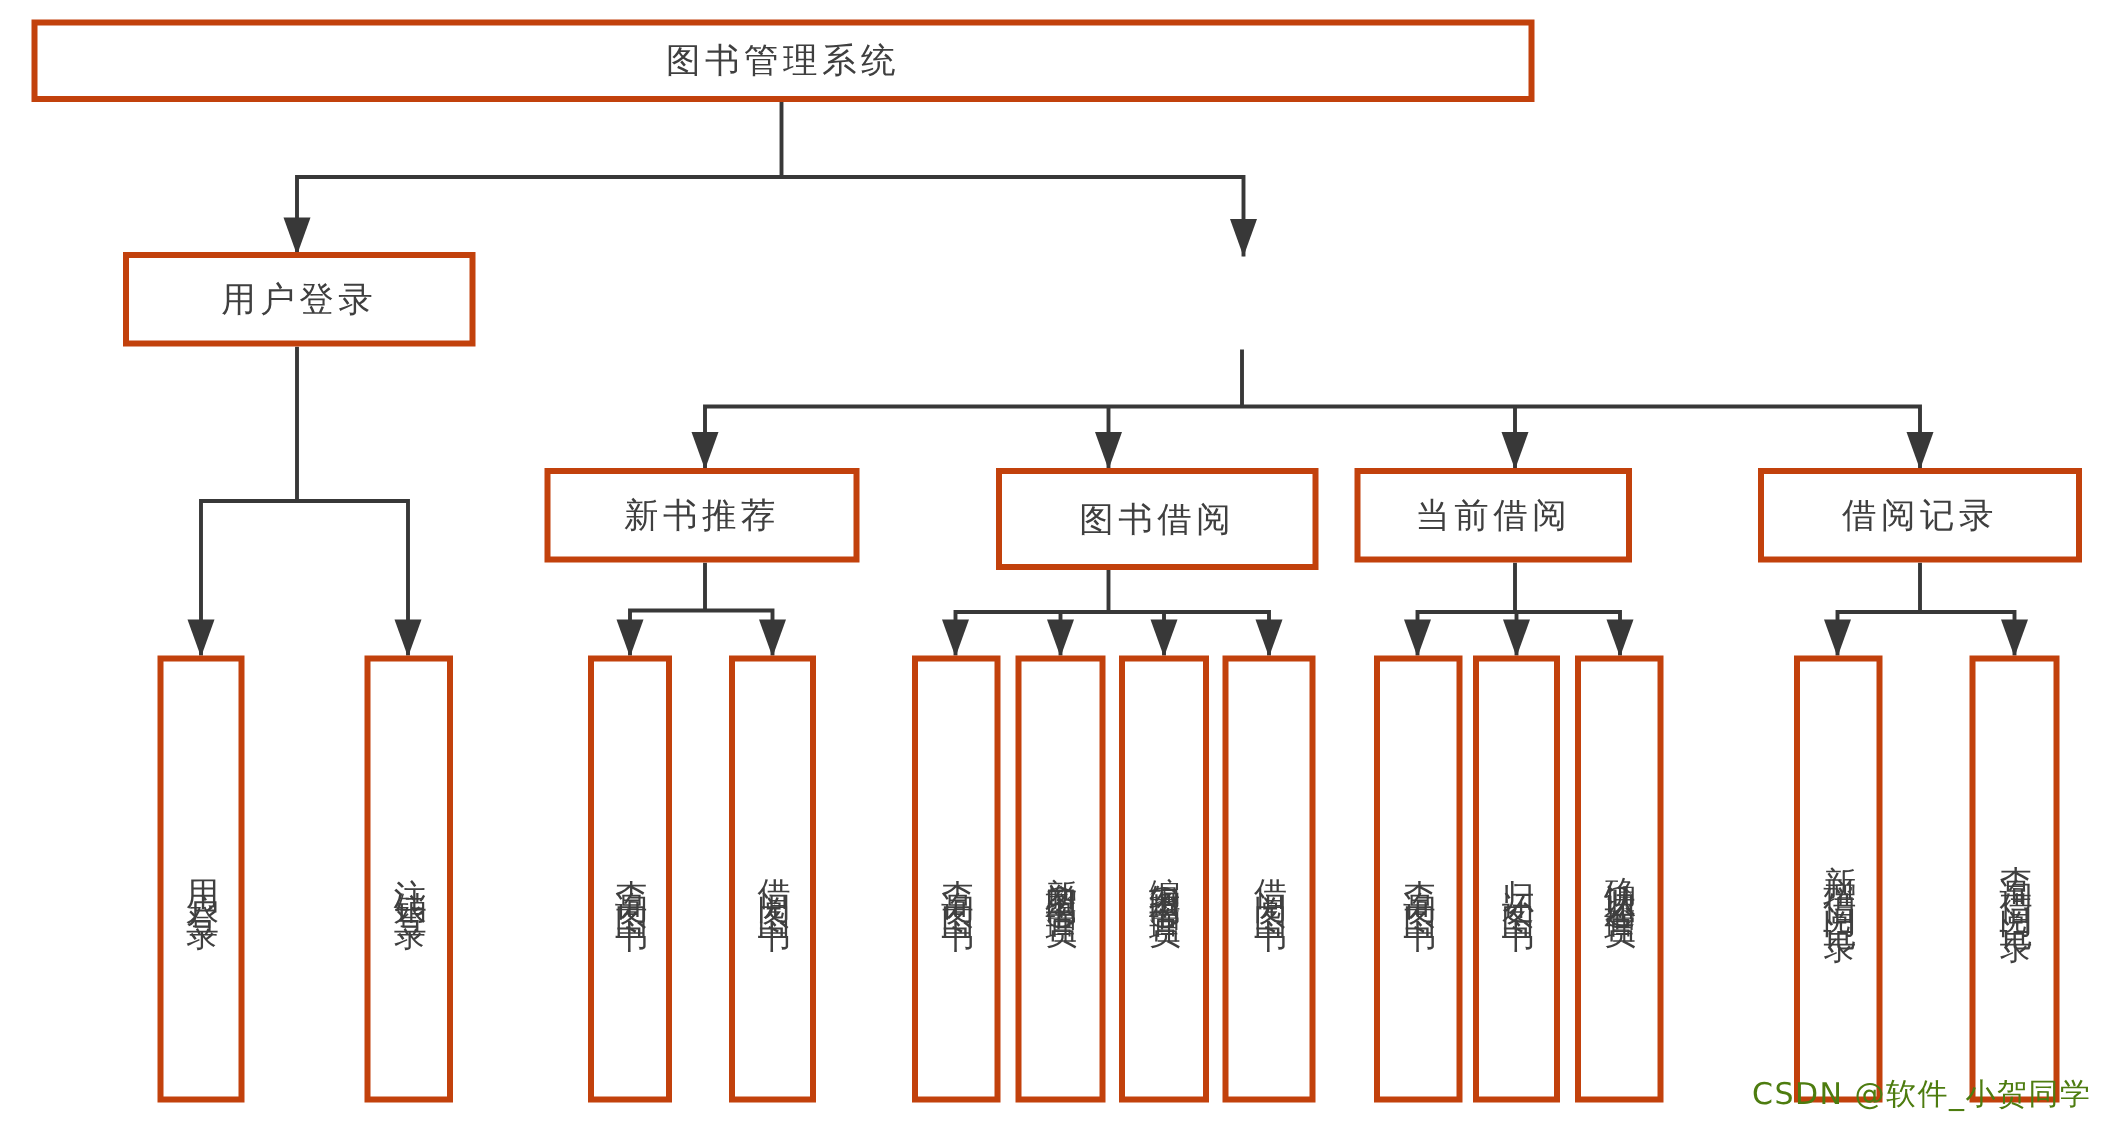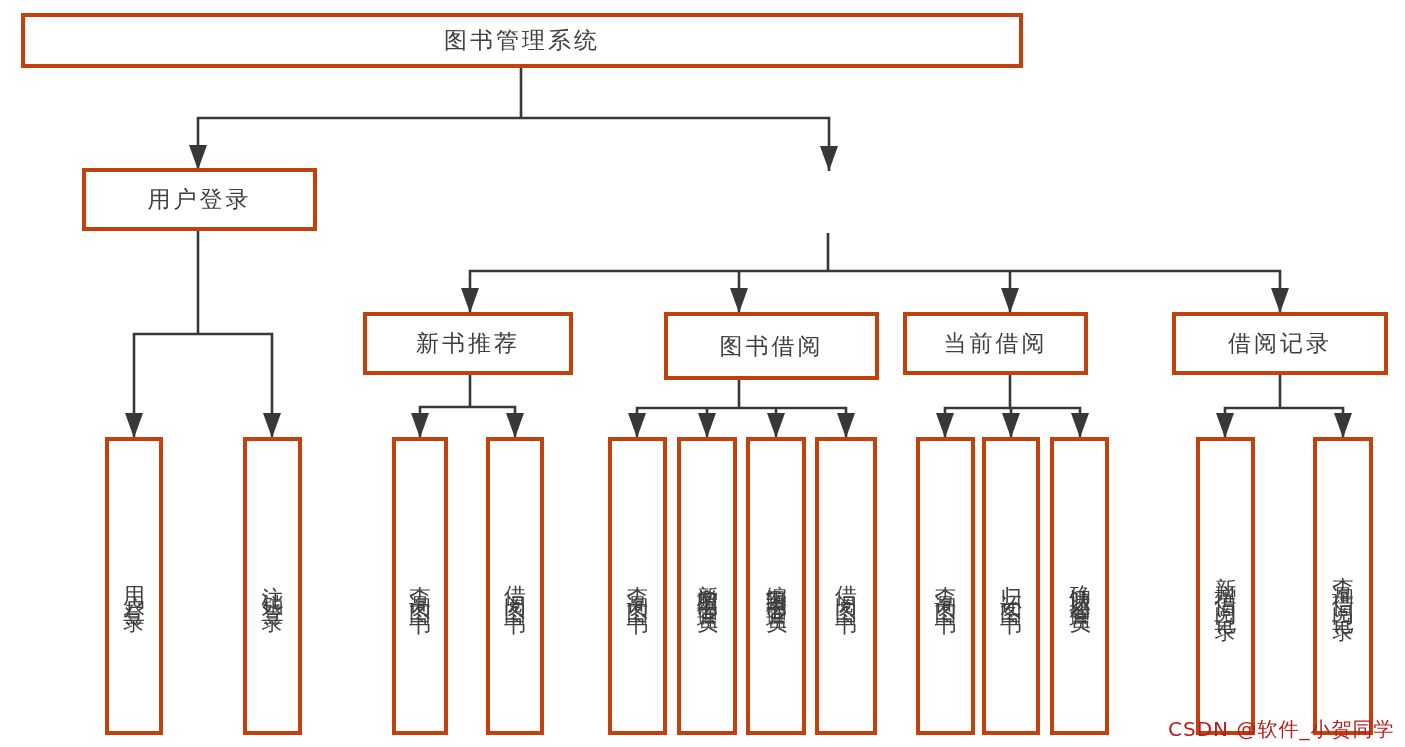--- a/index.html
+++ b/index.html
@@ -15,21 +15,21 @@
     z-index:1;
   }
   .h-box{font-size:23px;letter-spacing:3px;white-space:nowrap;}
   .v-box span{
     writing-mode:vertical-rl;text-orientation:mixed;
     font-size:22px;letter-spacing:9px;line-height:1;
   }
   .v-box.long span{font-size:21px;letter-spacing:4px;}
   .watermark{
     position:absolute;z-index:2;font-size:20px;letter-spacing:1px;
-    color:#b91c1c;white-space:nowrap;
+    color:#4d7c0f;white-space:nowrap;
   }
 </style>
 </head>
 <body>
 
 <div class="stage">
 
   <svg class="connectors" width="1405" height="747" viewBox="0 0 1405 747">
     <g stroke="#383838" stroke-width="2.6" fill="none">
       <path d="M521 68 L521 118"></path>

